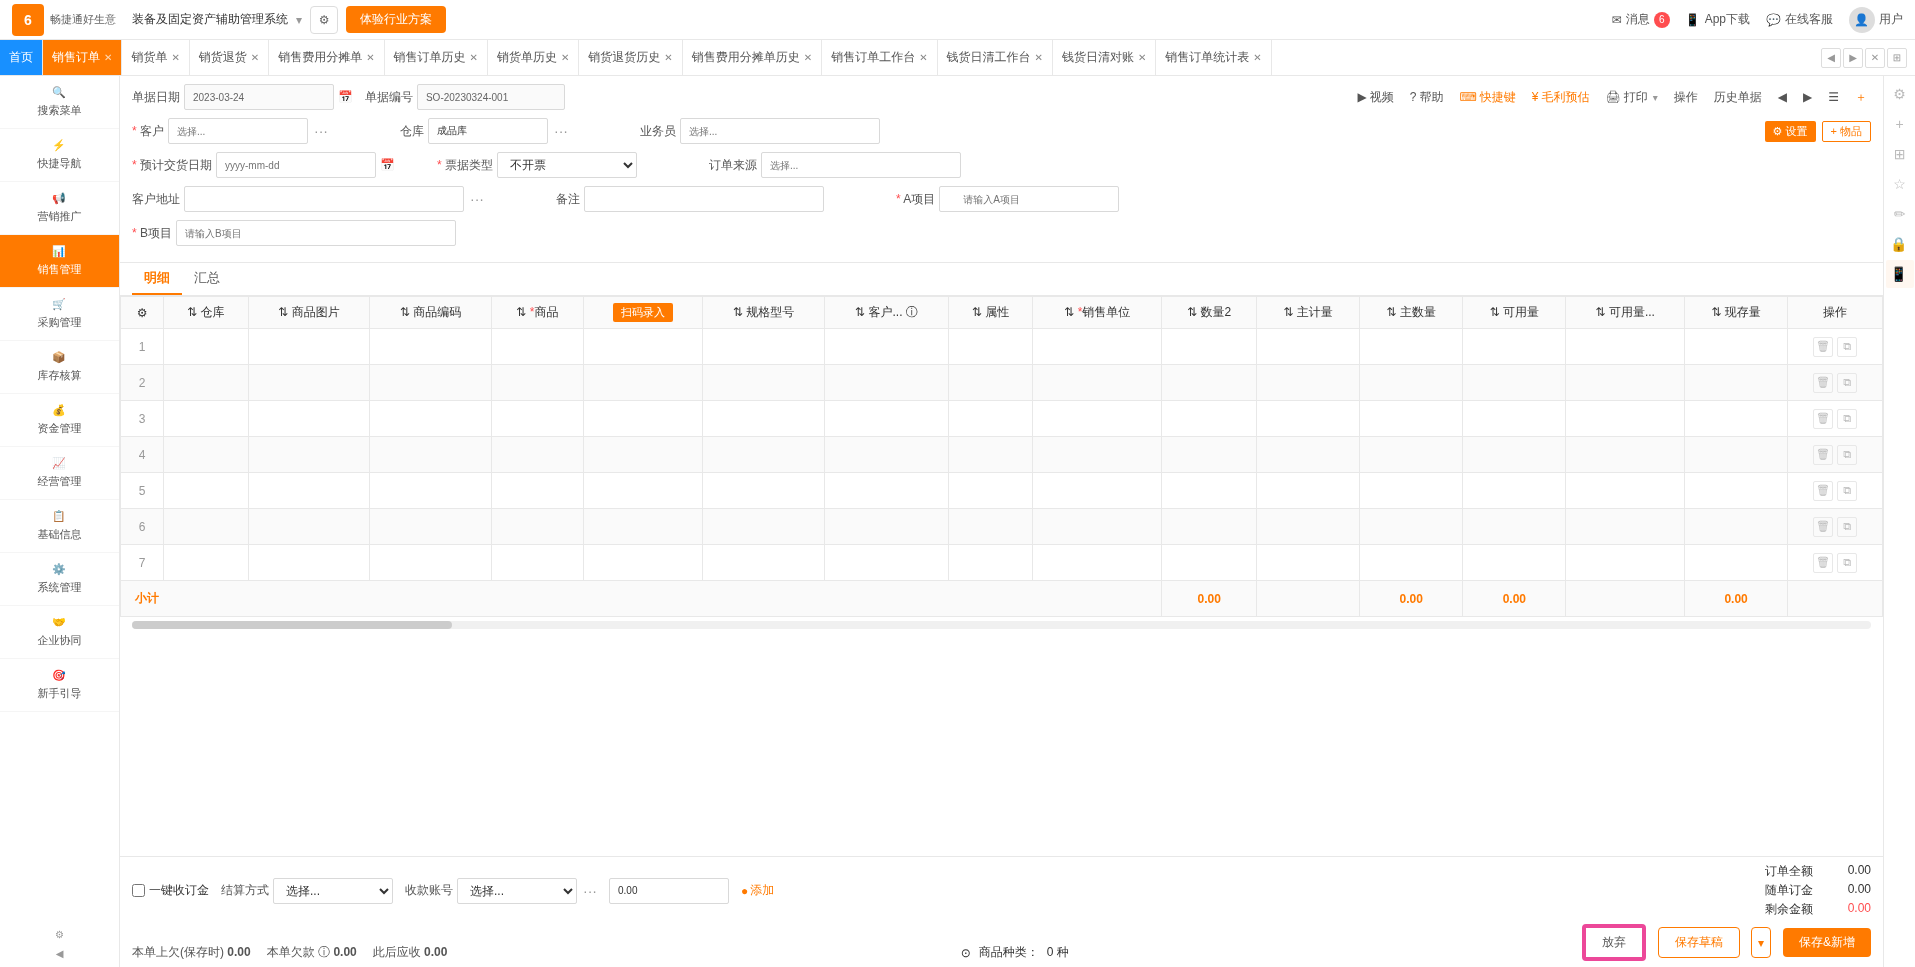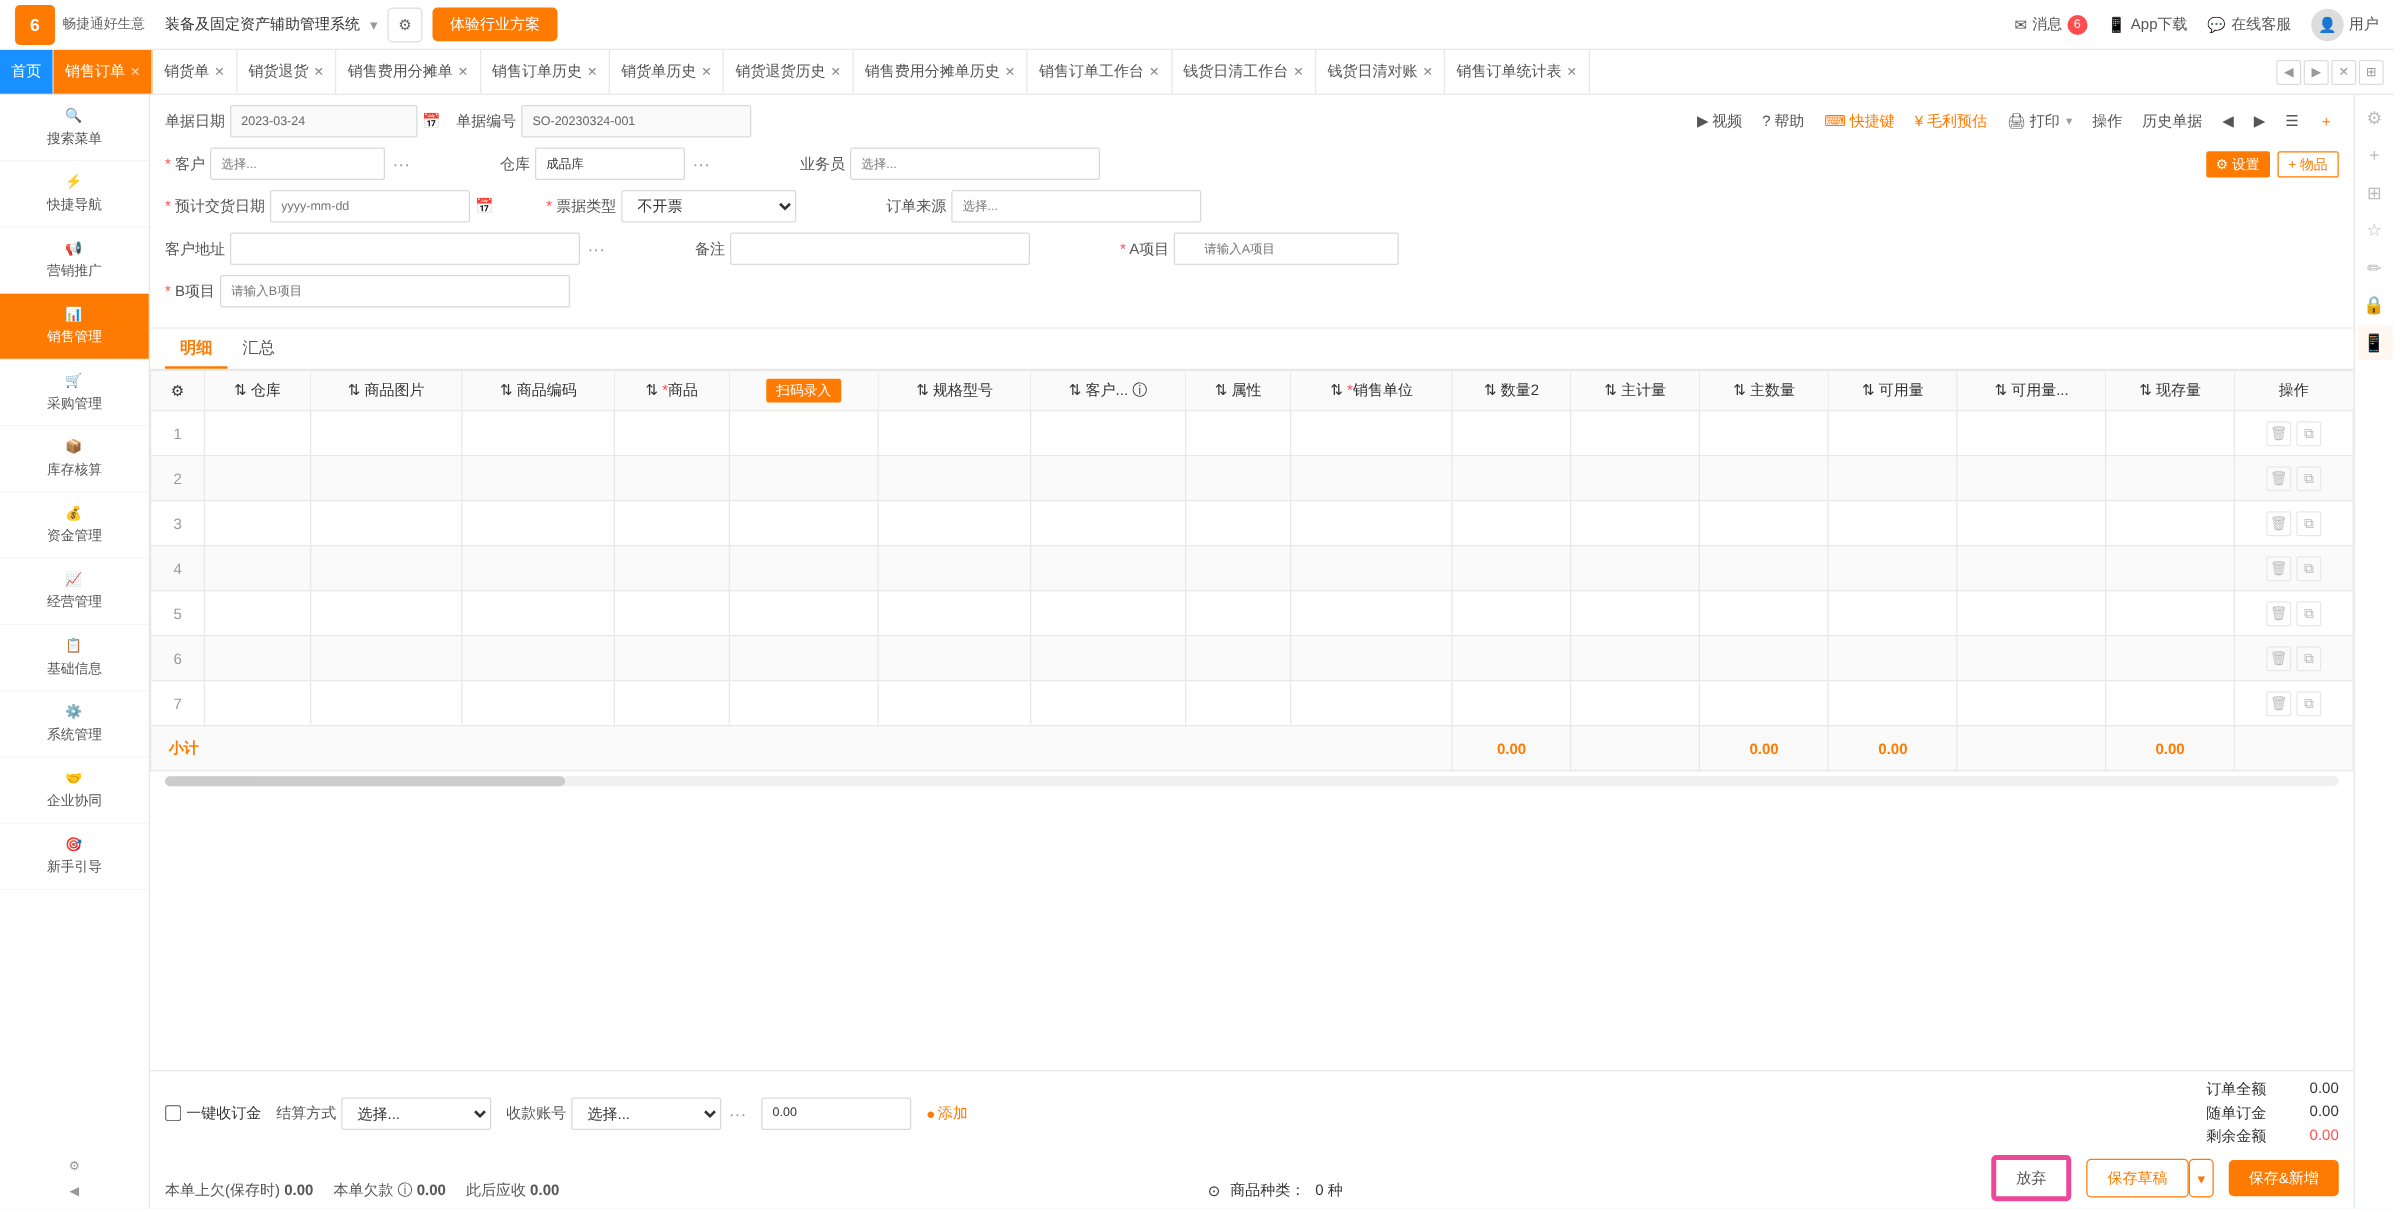--- a/index.html
+++ b/index.html
@@ -228,21 +228,21 @@
     <div class="form-area">
       <div class="form-toolbar">
         <div class="form-toolbar-left">
           <div class="form-field">
             <span class="form-label">单据日期</span>
             <input class="form-input readonly" type="text" value="2023-03-24" readonly="" style="">
             <span class="date-icon">📅</span>
           </div>
           <div class="form-field">
             <span class="form-label">单据编号</span>
-            <input class="form-input readonly" type="text" value="SO-20230324-001" readonly="" style="width: 184px;">
+            <input class="form-input readonly" type="text" value="SO-20230324-001" readonly="" style="width: 148px;">
           </div>
         </div>
         <div class="form-toolbar-right">
           <div class="toolbar-btn">
             <span>▶</span>
             <span>视频</span>
           </div>
           <div class="toolbar-btn">
             <span>?</span>
             <span>帮助</span>
@@ -609,21 +609,21 @@
             <span style="font-weight:bold;">0.00</span>
           </span>
         </div>
         <div style="display:flex; align-items:center; gap:8px;">
           <span>⊙</span>
           <span>商品种类：</span>
           <span>0 种</span>
         </div>
         <div class="footer-actions">
           <button class="btn-discard">放弃</button>
-          <div style="position:relative; display:flex;">
+          <div style="position:relative; display:flex;gap:11px;">
             <button class="btn-save-draft">保存草稿</button>
             <button class="btn-save-draft" style="border-left:1px solid #ff7a00; padding:6px 6px;">▾</button>
           </div>
           <button class="btn-save-new">保存&amp;新增</button>
         </div>
       </div>
     </div>
   </div>
 
   <div class="right-panel">

